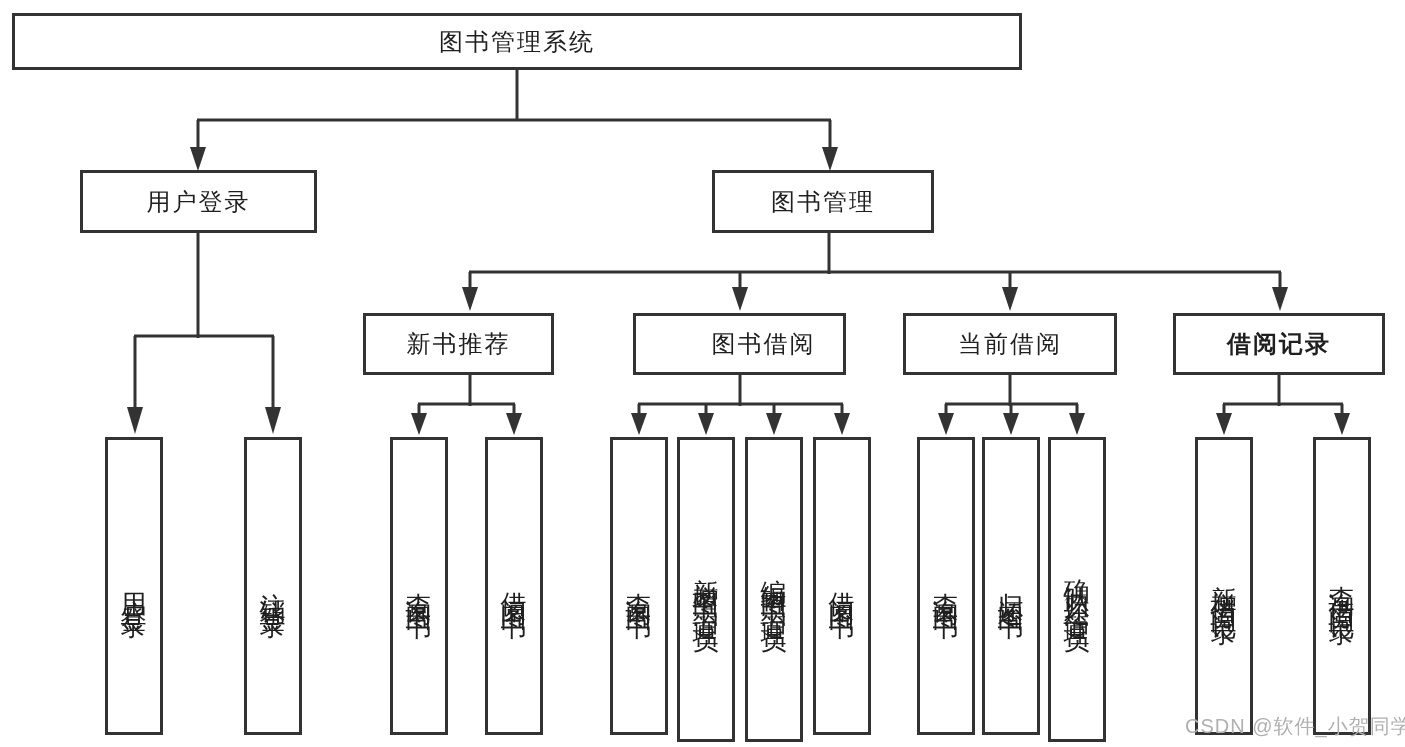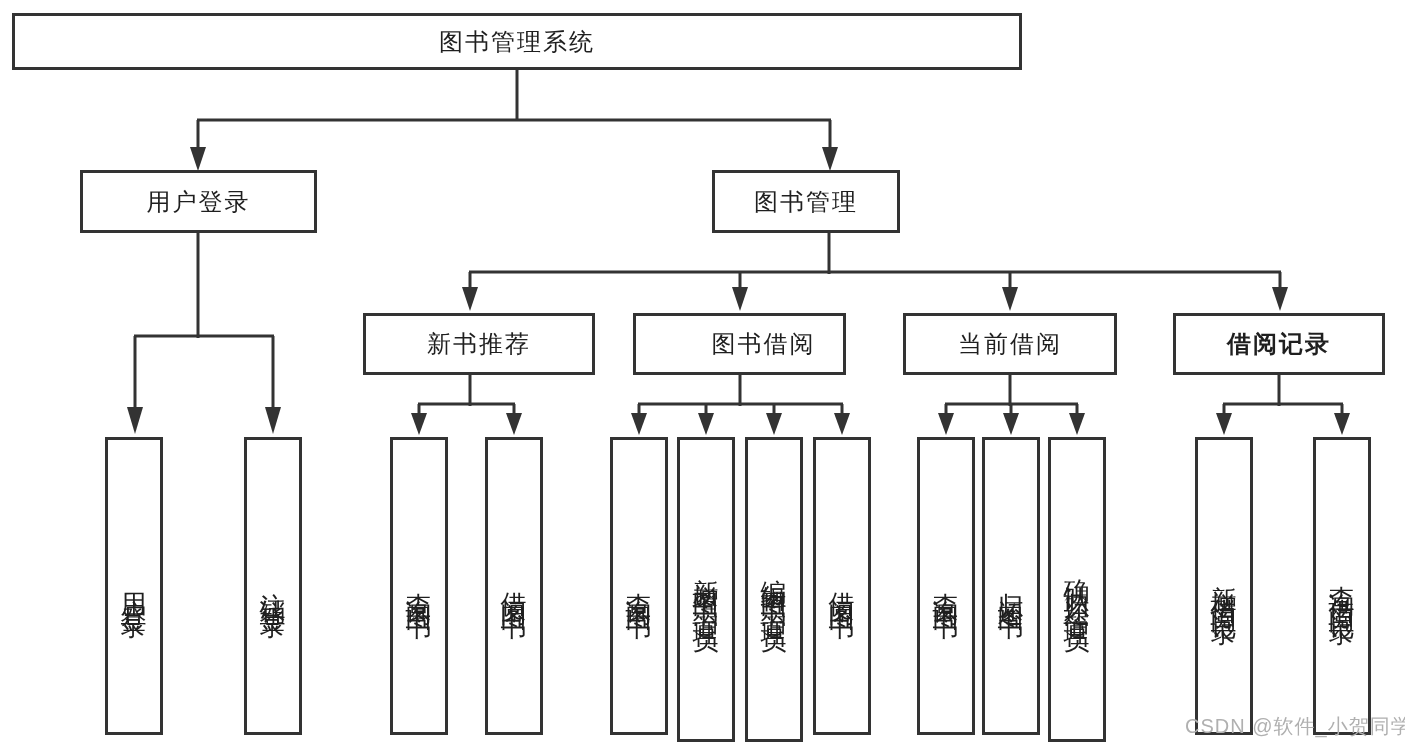--- a/index.html
+++ b/index.html
@@ -132,25 +132,25 @@
       <polygon points="1334,413 1350,413 1342,435"></polygon>
   </svg>
 
   <div class="node" style="left:12px; top:13px; width:1010px; height:57px;">
     <span class="hlabel">图书管理系统</span>
   </div>
 
   <div class="node" style="left:80px; top:170px; width:237px; height:63px;">
     <span class="hlabel">用户登录</span>
   </div>
-  <div class="node" style="left:712px; top:170px; width:188px; height:63px;">
+  <div class="node" style="left:712px; top:170px; width:222px; height:63px;">
     <span class="hlabel">图书管理</span>
   </div>
 
-  <div class="node" style="left:363px; top:313px; width:232px; height:62px;">
+  <div class="node" style="left:363px; top:313px; width:191px; height:62px;">
     <span class="hlabel">新书推荐</span>
   </div>
   <div class="node" style="left:633px; top:313px; width:213px; height:62px;padding-left:48px;">
     <span class="hlabel">图书借阅</span>
   </div>
   <div class="node" style="left:903px; top:313px; width:214px; height:62px;text-align:right;">
     <span class="hlabel">当前借阅</span>
   </div>
   <div class="node" style="left:1173px; top:313px; width:212px; height:62px;font-weight:bold;">
     <span class="hlabel">借阅记录</span>

